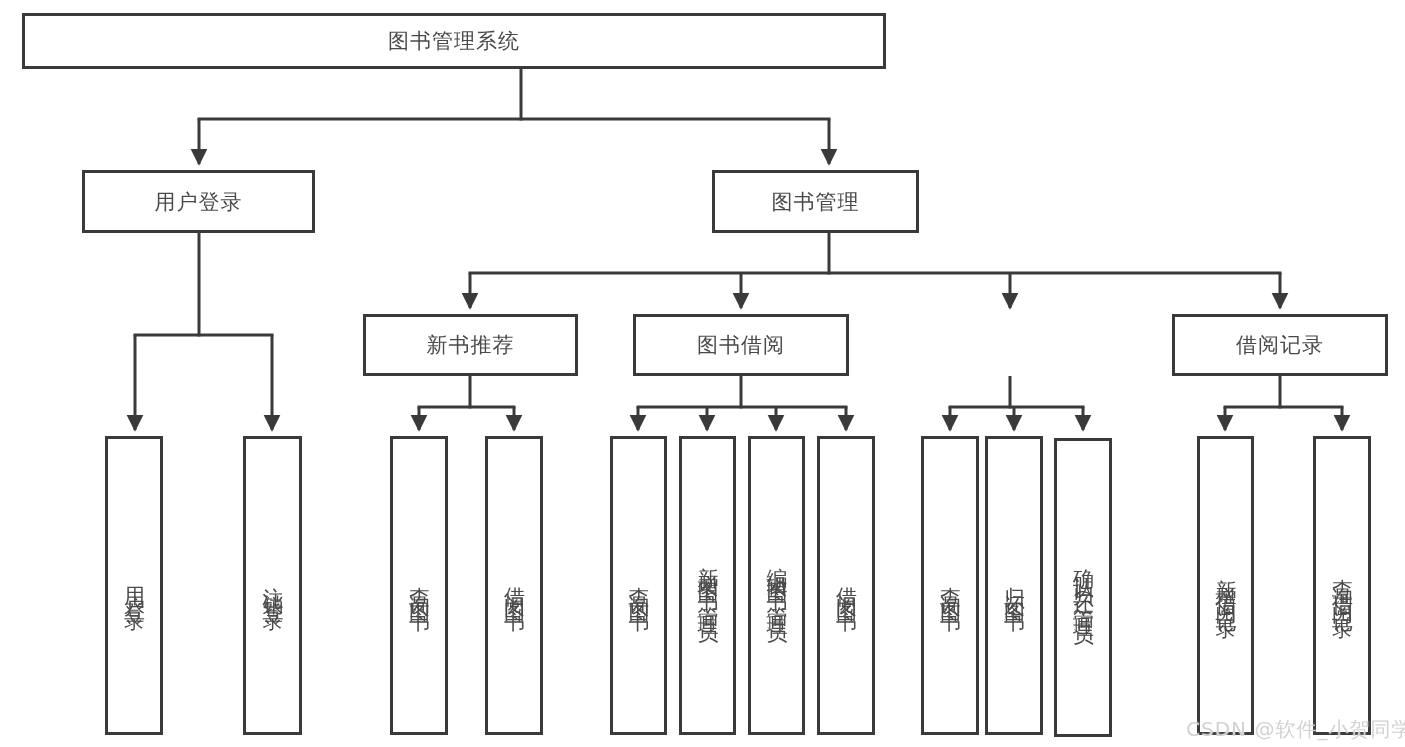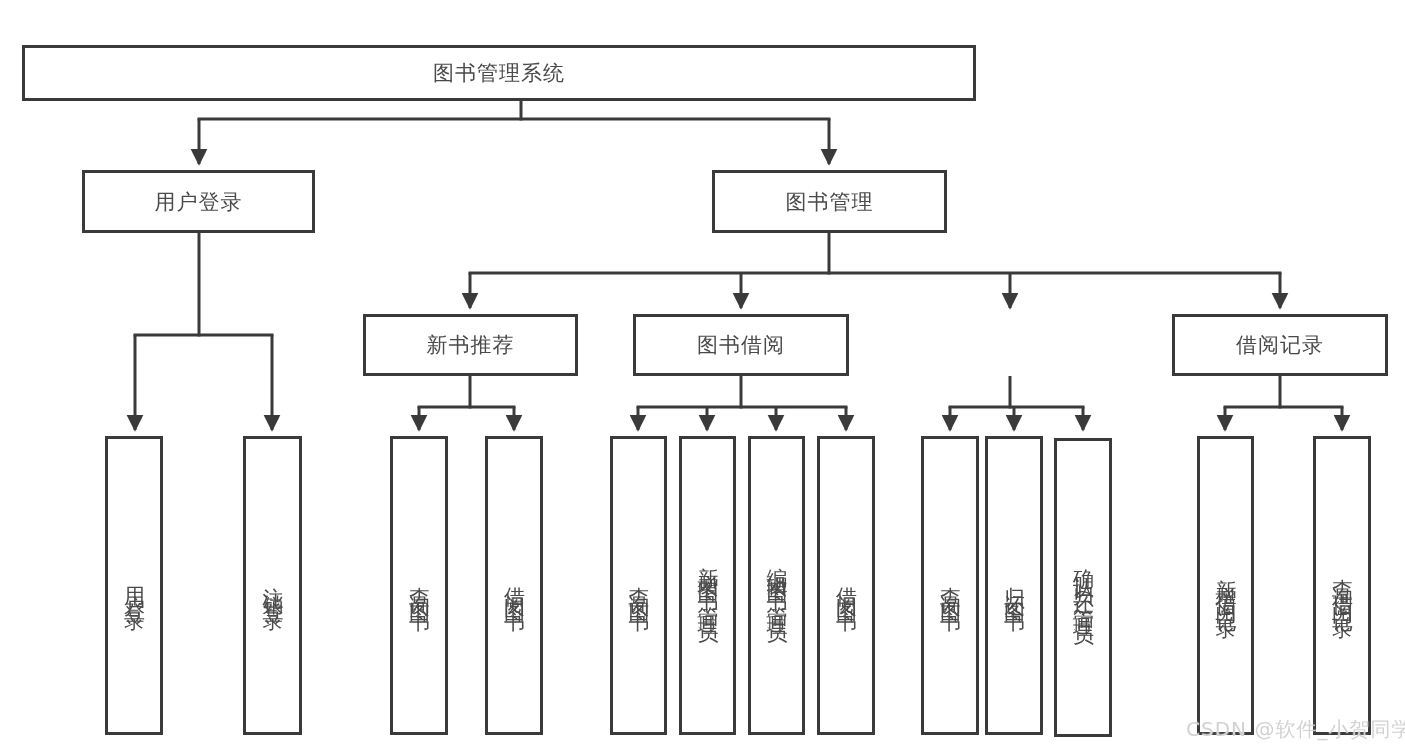--- a/index.html
+++ b/index.html
@@ -119,24 +119,24 @@
 
       <g>
         <line x1="1280" y1="376" x2="1280" y2="408.5"></line>
         <line x1="1223.5" y1="407" x2="1343.5" y2="407"></line>
         <line x1="1225" y1="407" x2="1225" y2="430" marker-end="url(#arrow)"></line>
         <line x1="1342" y1="407" x2="1342" y2="430" marker-end="url(#arrow)"></line>
       </g>
     </g>
   </svg>
 
-  <div class="node hbox" style="left:22px; top:13px; width:954px; height:56px;margin-top:32px;">图书管理系统</div>
+  <div class="node hbox" style="left:22px; top:13px; width:864px; height:56px;">图书管理系统</div>
 
   <div class="node hbox" style="left:82px; top:170px; width:233px; height:63px;">用户登录</div>
-  <div class="node hbox" style="left:712px; top:170px; width:235px; height:63px;">图书管理</div>
+  <div class="node hbox" style="left:712px; top:170px; width:207px; height:63px;">图书管理</div>
 
   <div class="node hbox" style="left:633px; top:314px; width:216px; height:62px;">图书借阅</div>
   <div class="node hbox" style="left:363px; top:314px; width:215px; height:62px;">新书推荐</div>
   <div class="node hbox" style="left:1172px; top:314px; width:216px; height:62px;">借阅记录</div>
 
   <div class="node vbox" style="left:105px; top:436px; width:58px; height:299px;">用户登录</div>
   <div class="node vbox" style="left:243px; top:436px; width:59px; height:299px;">注销登录</div>
 
   <div class="node vbox" style="left:390px; top:436px; width:58px; height:299px;">查询图书</div>
   <div class="node vbox" style="left:485px; top:436px; width:58px; height:299px;">借阅图书</div>

